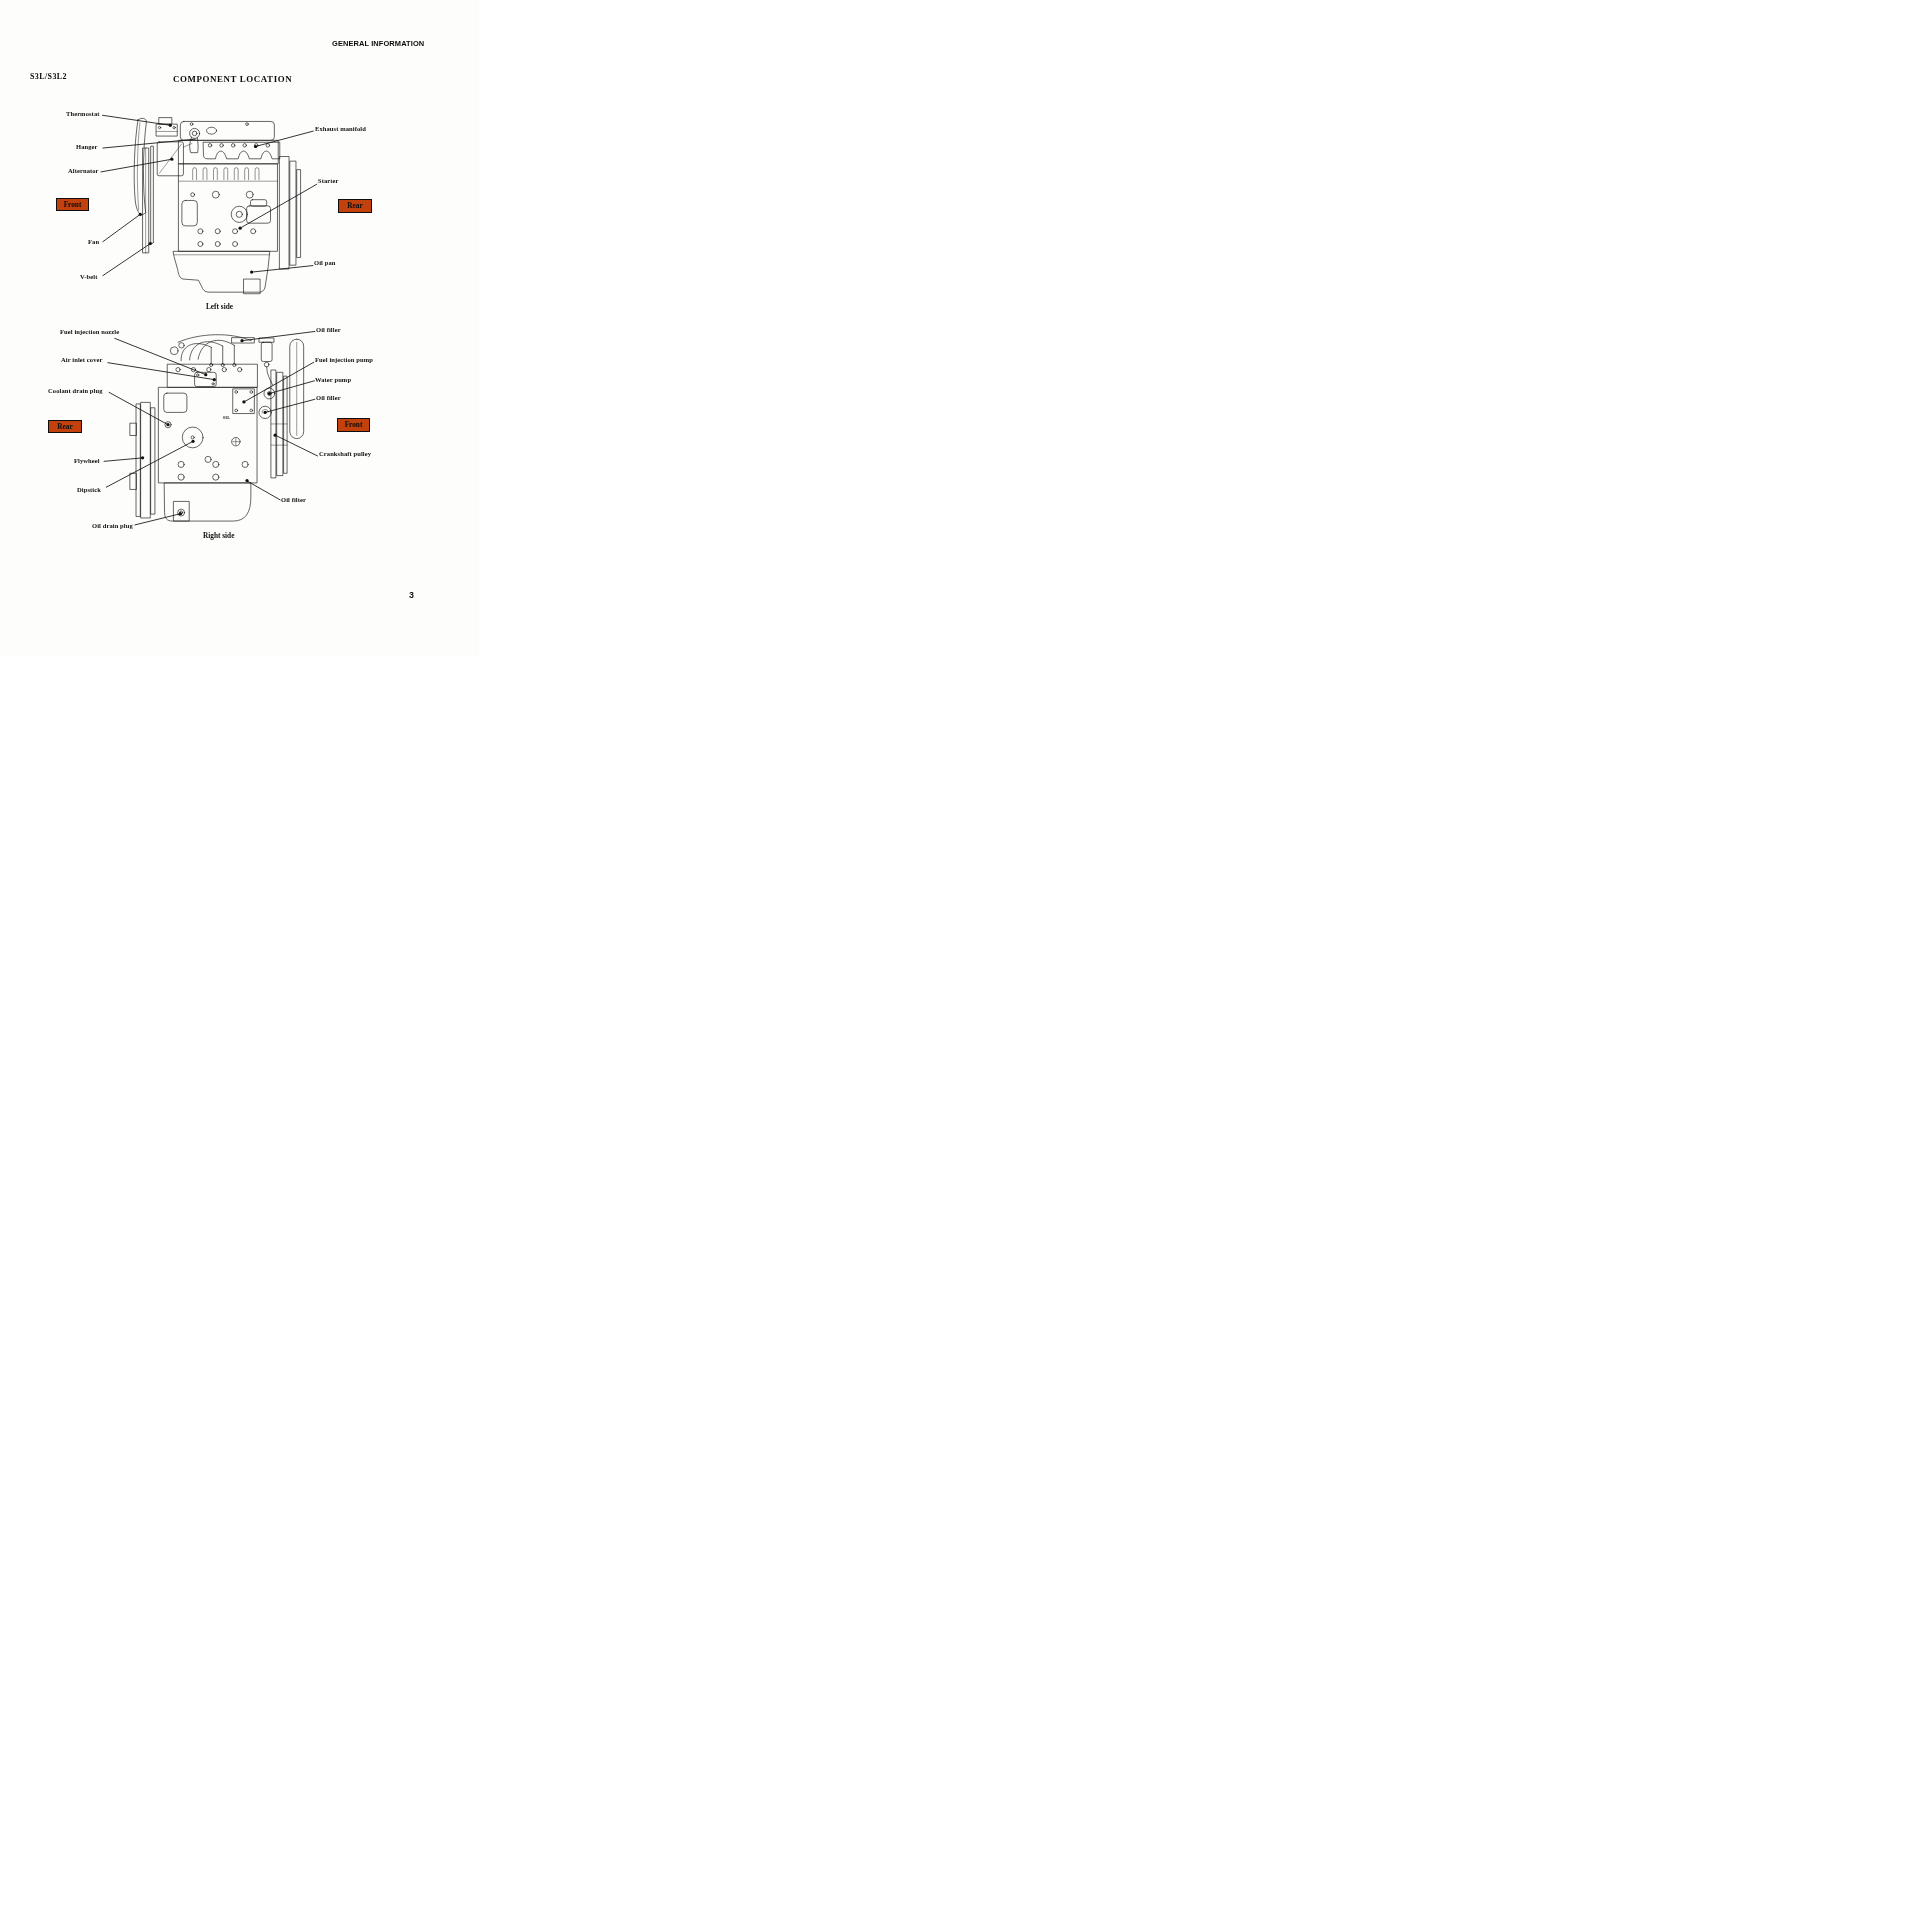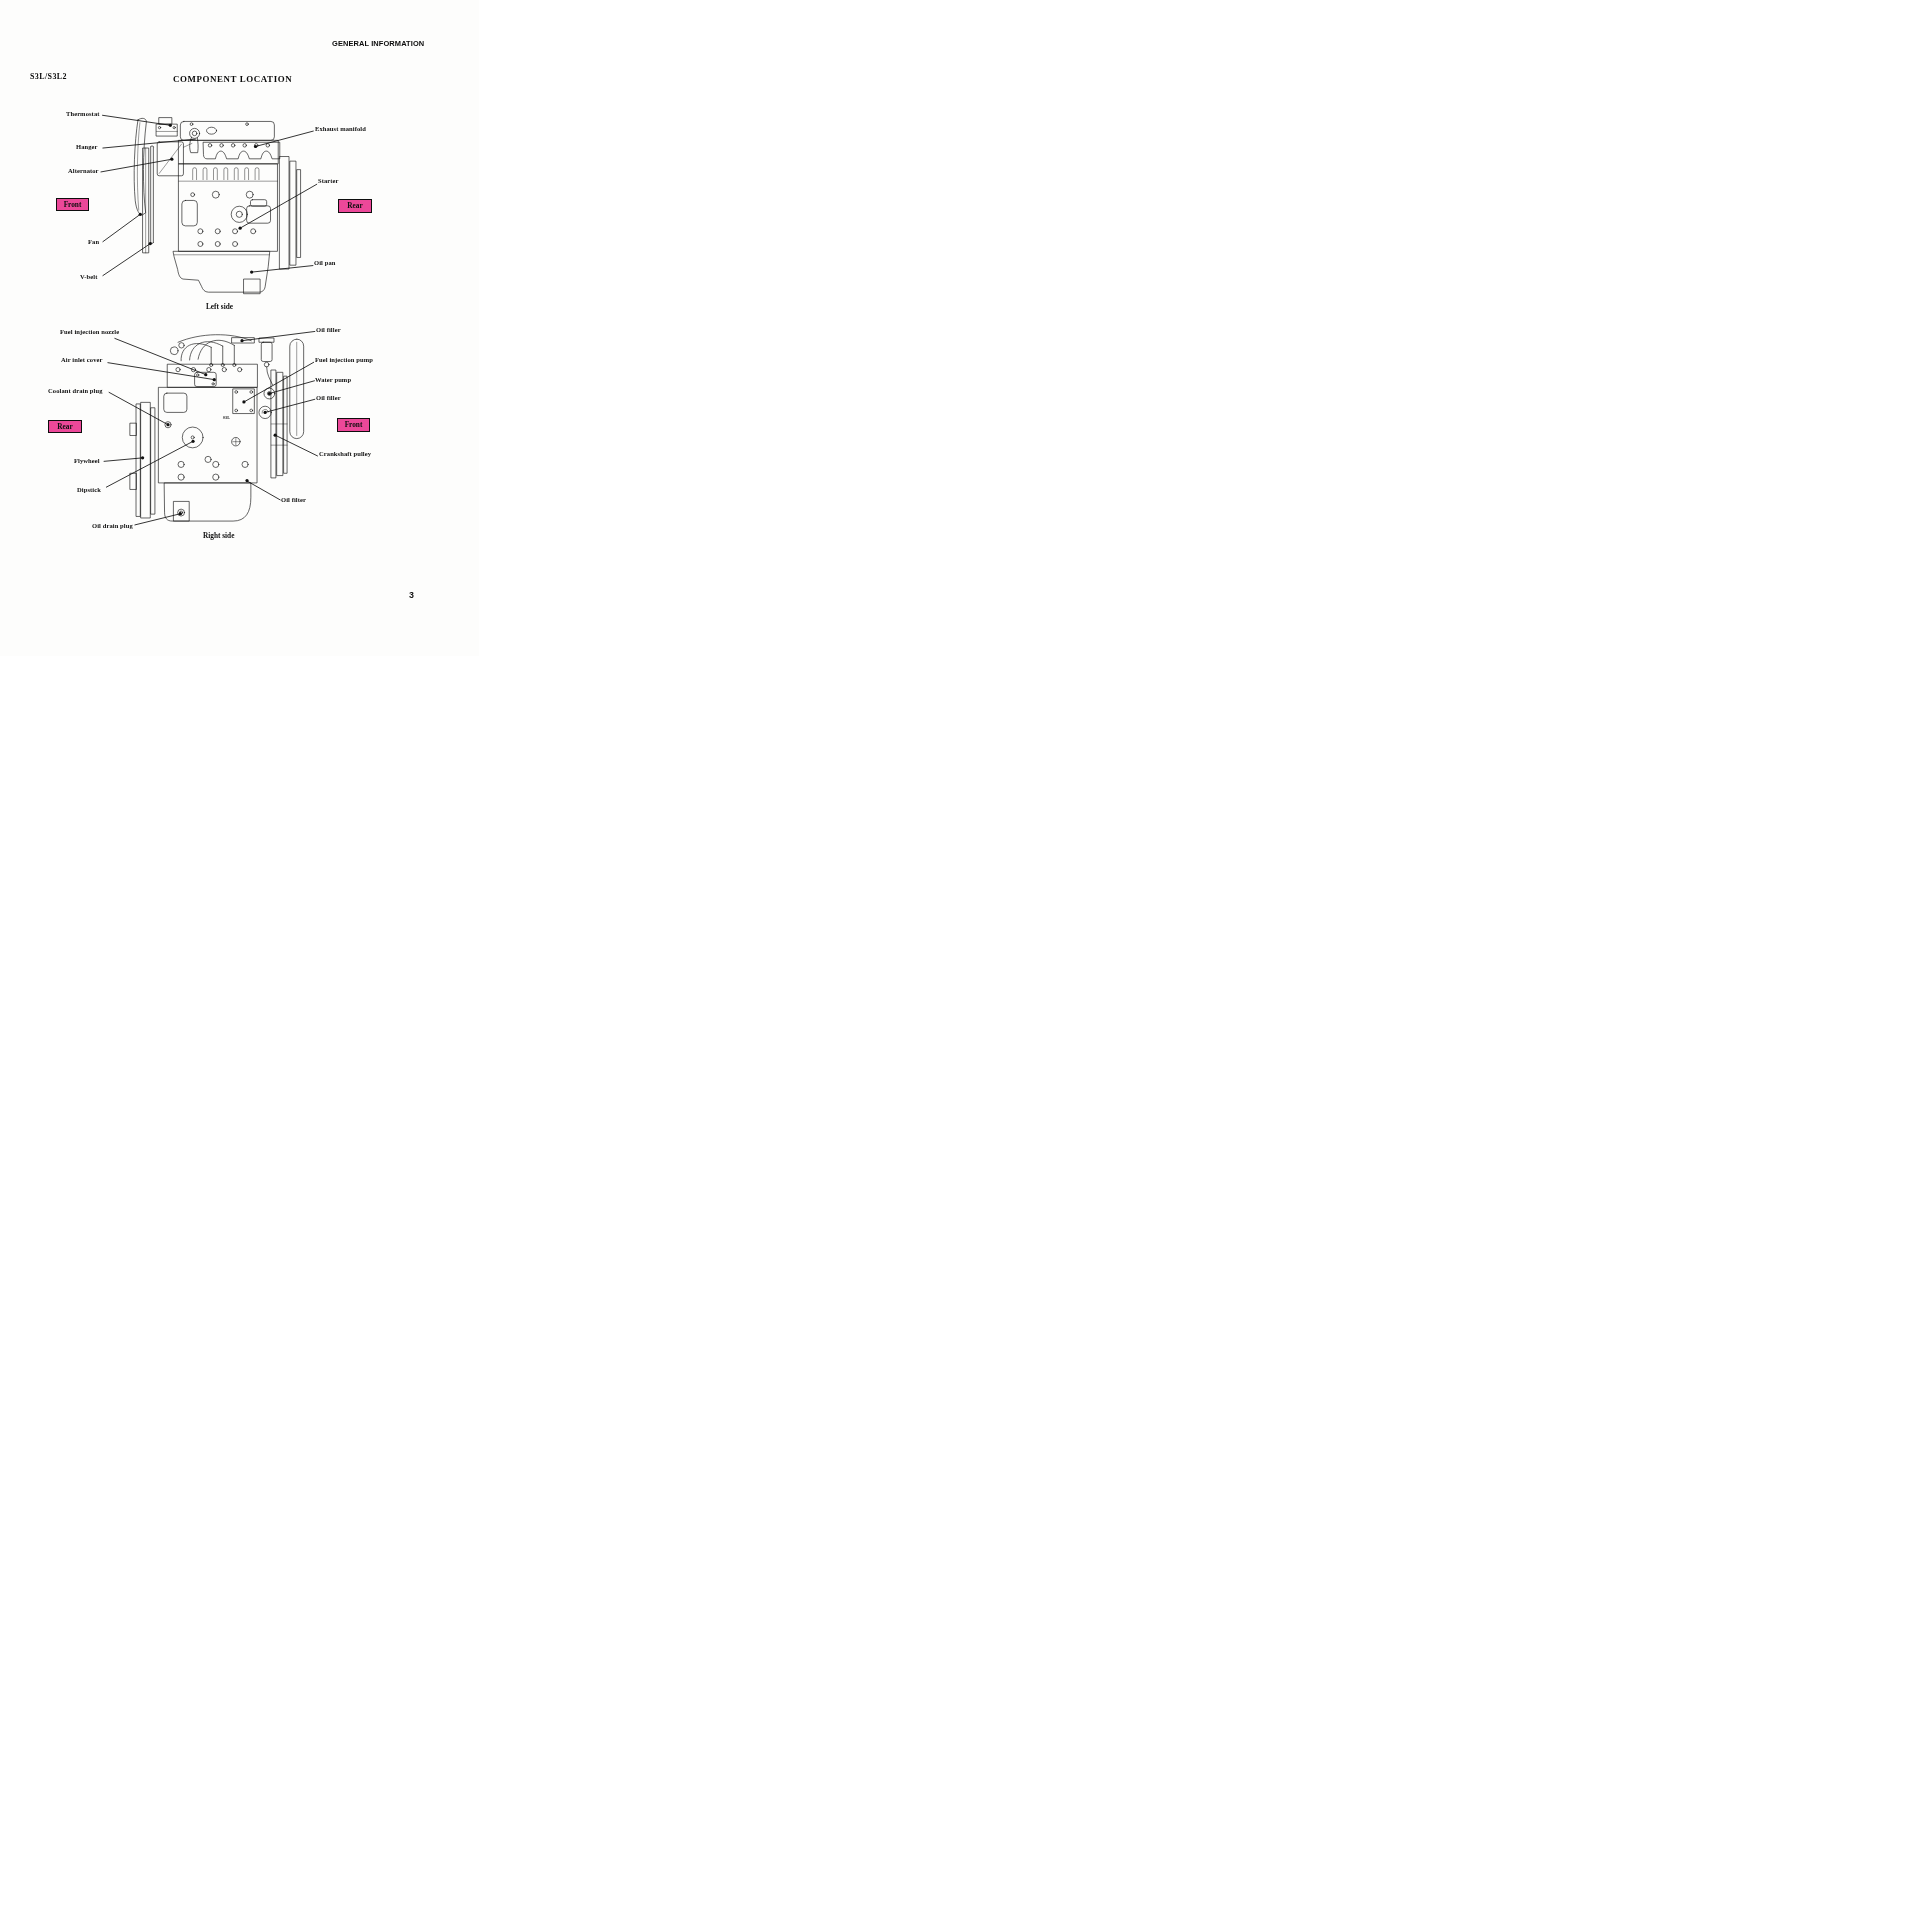--- a/index.html
+++ b/index.html
@@ -24,21 +24,21 @@
     font:600 7.3px/1.05 "Liberation Serif", serif;
     color:#0d0d0d;
     white-space:nowrap;
   }
   .obox{
     position:absolute;
     border:1px solid #0e0e0e;
     display:flex;align-items:center;justify-content:center;
     font:600 7.3px/1 "Liberation Serif", serif;
     color:#0d0d0d;
-    background:#ec4899;
+    background:#c2410c;
     box-sizing:border-box;
   }
   .hdr{
     position:absolute;left:332px;top:40px;
     font:bold 7.7px/1 "Liberation Sans", sans-serif;
     letter-spacing:0.1px;color:#0c0c0c;
     transform:scaleX(.97);transform-origin:left top;
     white-space:nowrap;
   }
   .ttl{

